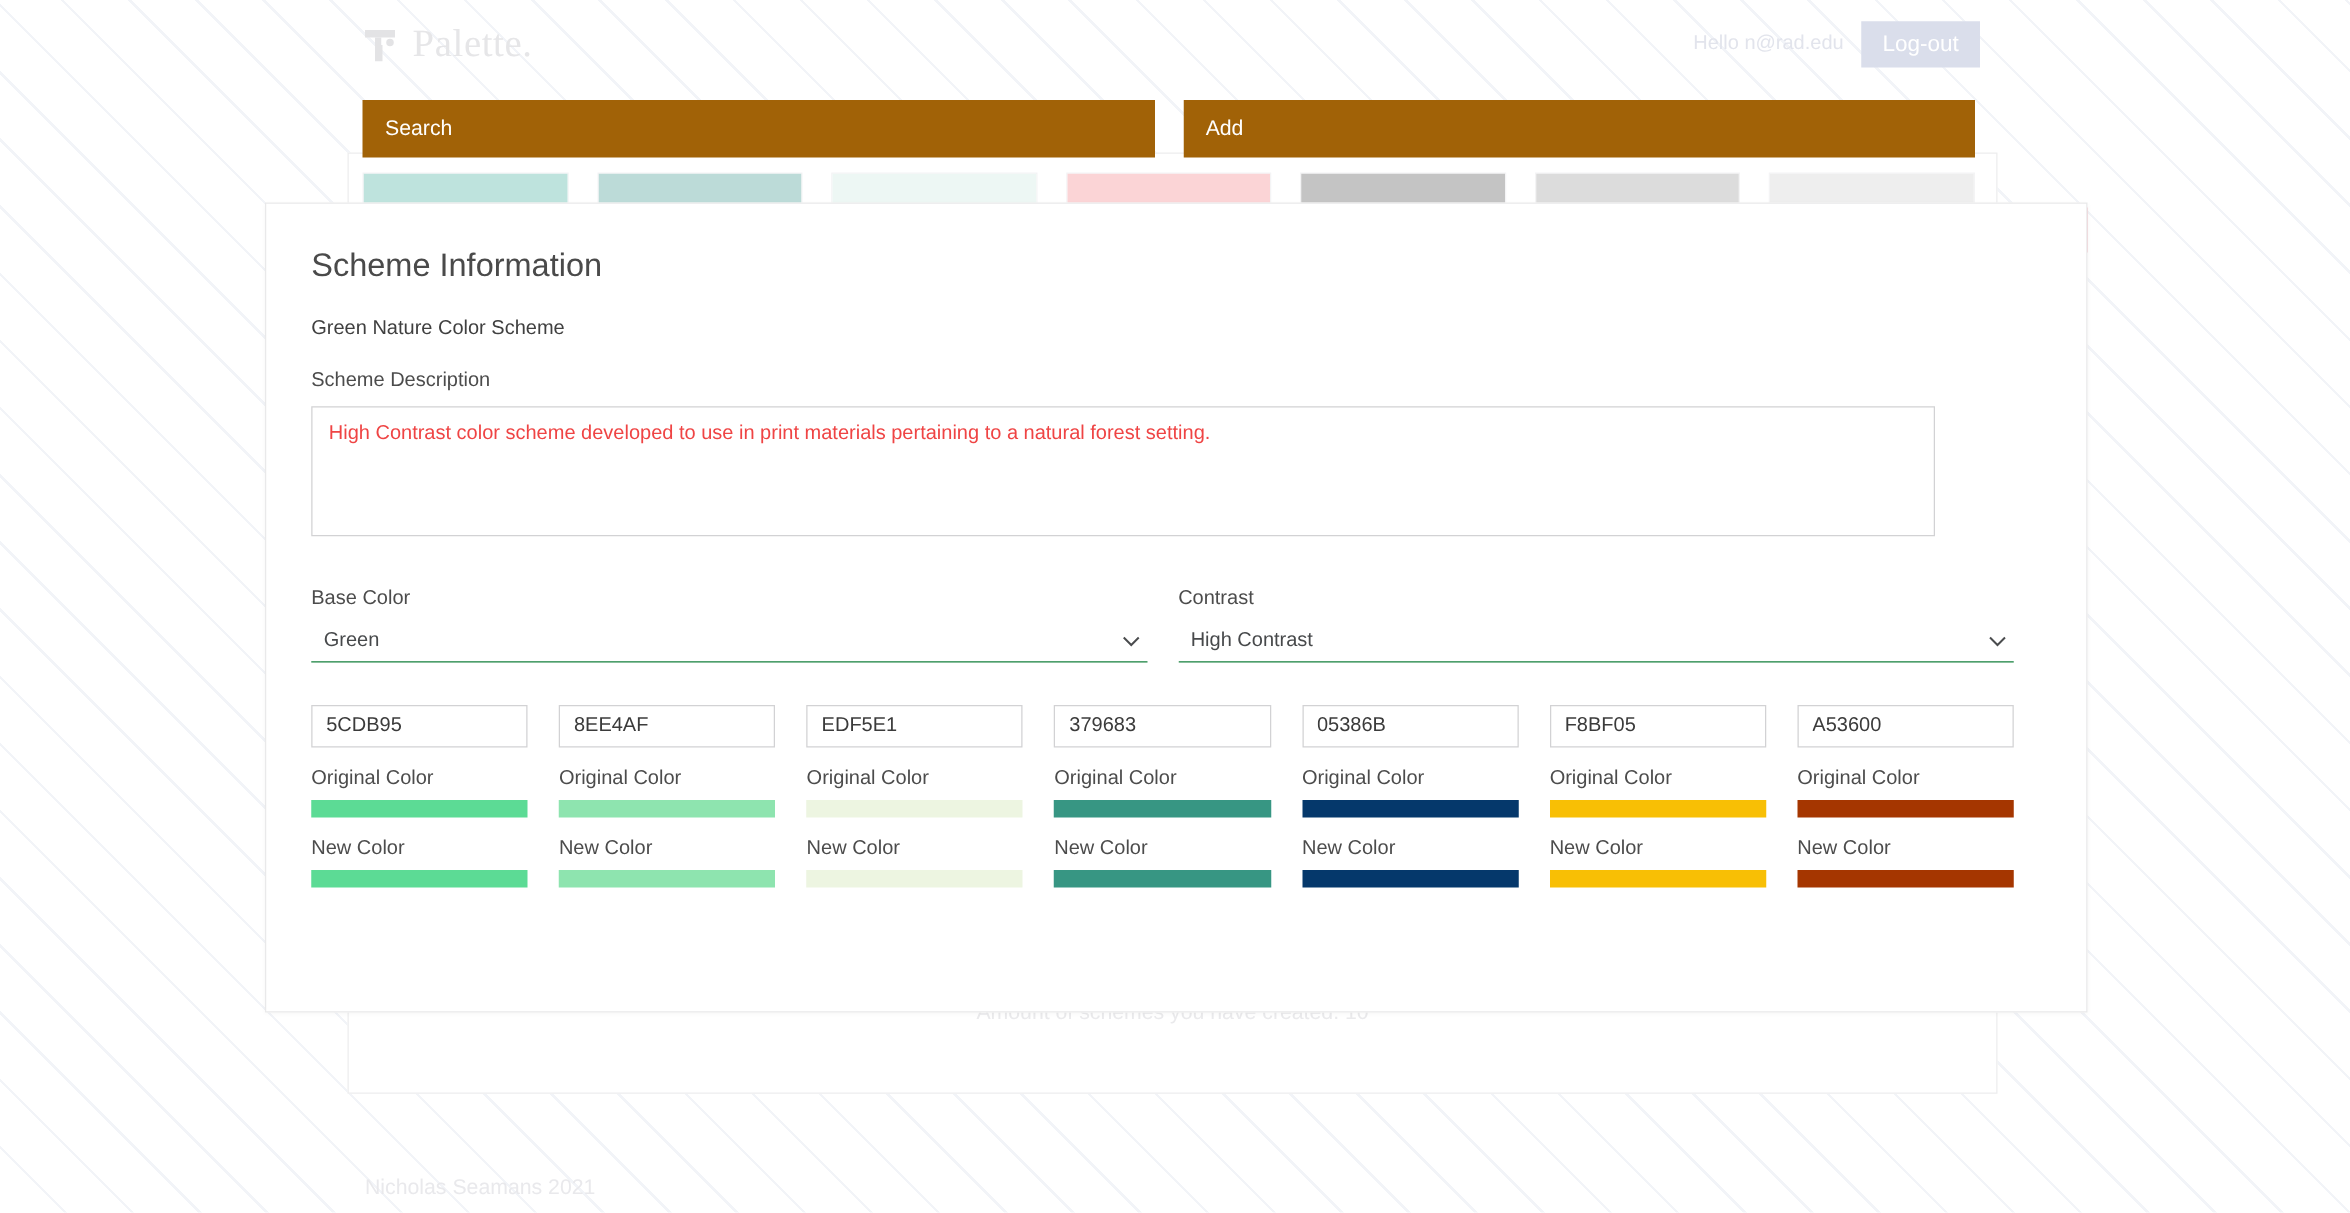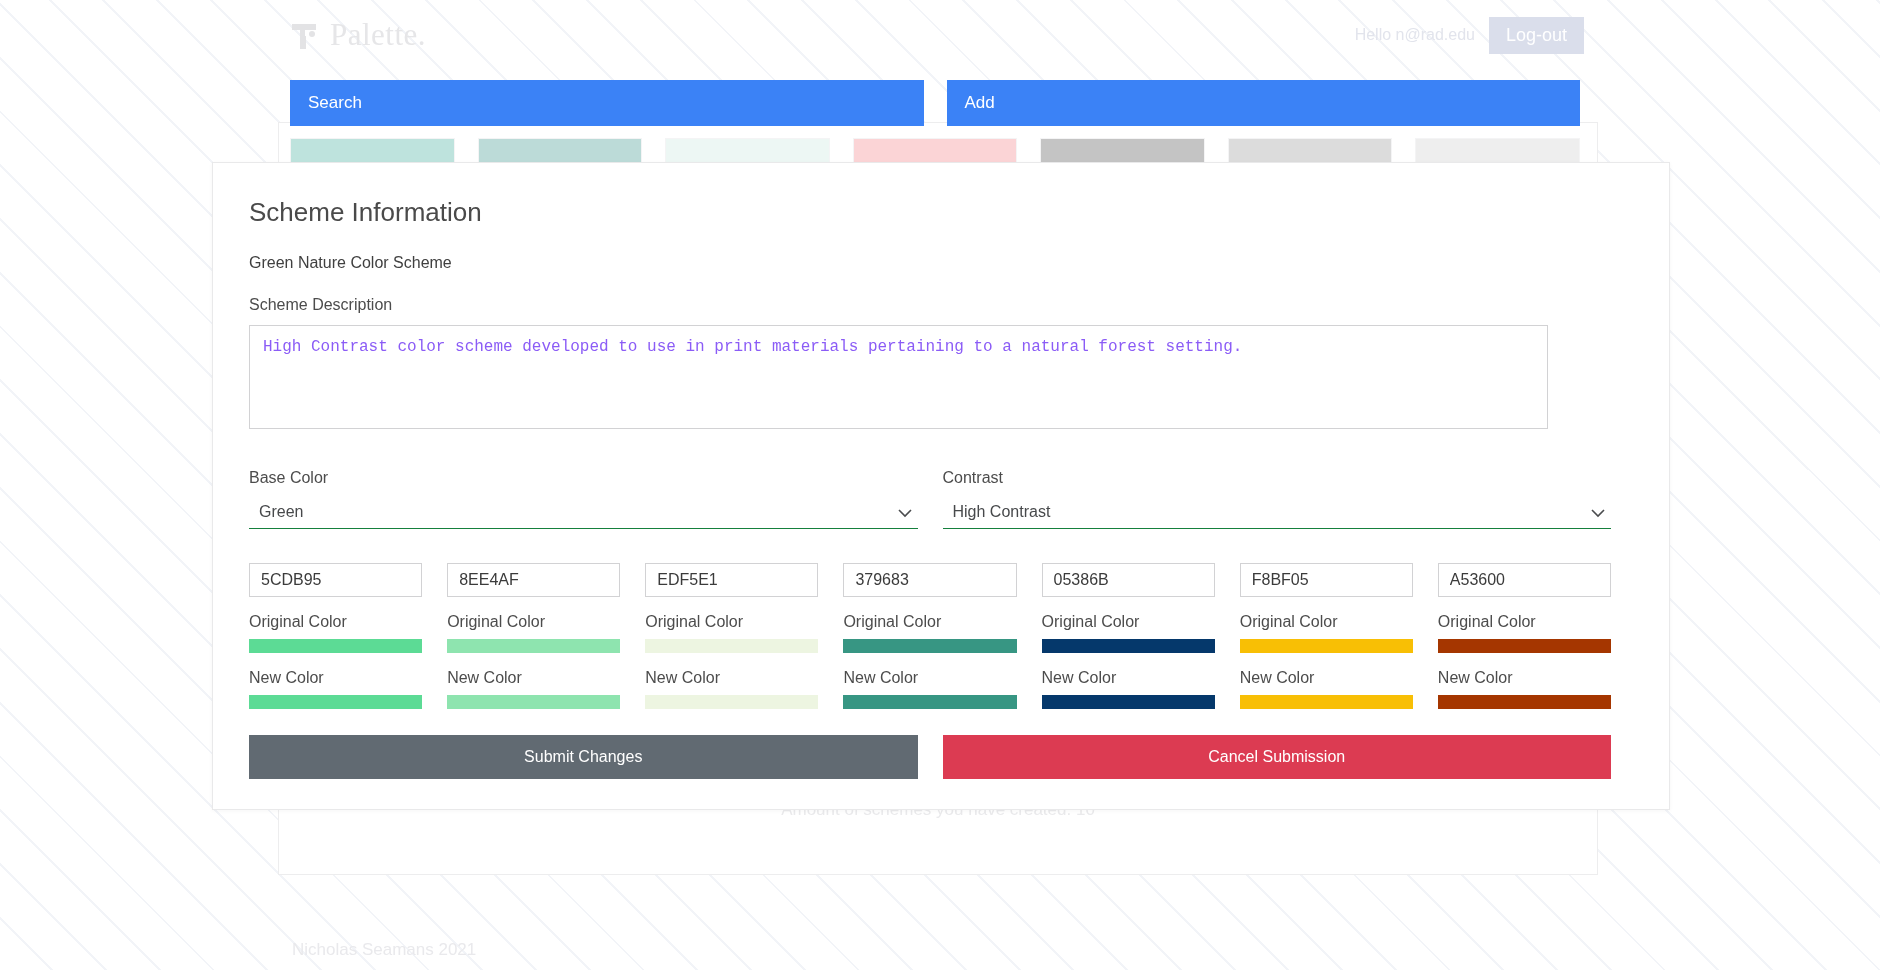--- a/index.html
+++ b/index.html
@@ -108,21 +108,21 @@
   #nav-tabs {
     position: absolute;
     left: 290px;
     top: 80px;
     width: 1290px;
     display: flex;
     gap: 23px;
   }
   .nav-tab {
     flex: 1;
-    background: #3b82f6;
+    background: #a16207;
     color: #ffffff;
     font-size: 17px;
     padding: 13px 18px;
     border: none;
     text-align: left;
     cursor: pointer;
   }
 
   #swatch-strip {
     position: absolute;
@@ -231,23 +231,23 @@
     font-size: 16px;
     color: #4c4c4c;
     margin-bottom: 11px;
     display: block;
   }
 
   #scheme-description {
     width: 1299px;
     height: 104px;
     border: 1px solid #d2d2d4;
-    font-family: Liberation Mono, monospace;
-    font-size: 16px;
-    color: #8b5cf6;
+    font-family: Liberation Sans, sans-serif;
+    font-size: 16px;
+    color: #ef4444;
     padding: 12px 13px;
     resize: none;
     outline: none;
     background: #ffffff;
   }
 
   .select-row {
     display: flex;
     gap: 25px;
     margin-top: 36px;
@@ -435,20 +435,16 @@
       <div id="color-grid">
           <div class="color-col"><input class="hex-input" type="text" value="5CDB95" style=""><div class="swatch-label">Original Color</div><div class="swatch" style="background: rgb(92, 219, 149);"></div><div class="swatch-label">New Color</div><div class="swatch" style="background: rgb(92, 219, 149);"></div></div>
           <div class="color-col"><input class="hex-input" type="text" value="8EE4AF" style=""><div class="swatch-label">Original Color</div><div class="swatch" style="background: rgb(142, 228, 175);"></div><div class="swatch-label">New Color</div><div class="swatch" style="background: rgb(142, 228, 175);"></div></div>
           <div class="color-col"><input class="hex-input" type="text" value="EDF5E1" style=""><div class="swatch-label">Original Color</div><div class="swatch" style="background: rgb(237, 245, 225);"></div><div class="swatch-label">New Color</div><div class="swatch" style="background: rgb(237, 245, 225);"></div></div>
           <div class="color-col"><input class="hex-input" type="text" value="379683" style=""><div class="swatch-label">Original Color</div><div class="swatch" style="background: rgb(55, 150, 131);"></div><div class="swatch-label">New Color</div><div class="swatch" style="background: rgb(55, 150, 131);"></div></div>
           <div class="color-col"><input class="hex-input" type="text" value="05386B" style=""><div class="swatch-label">Original Color</div><div class="swatch" style="background: rgb(5, 56, 107);"></div><div class="swatch-label">New Color</div><div class="swatch" style="background: rgb(5, 56, 107);"></div></div>
           <div class="color-col"><input class="hex-input" type="text" value="F8BF05" style=""><div class="swatch-label">Original Color</div><div class="swatch" style="background: rgb(248, 191, 5);"></div><div class="swatch-label">New Color</div><div class="swatch" style="background: rgb(248, 191, 5);"></div></div>
           <div class="color-col"><input class="hex-input" type="text" value="A53600" style=""><div class="swatch-label">Original Color</div><div class="swatch" style="background: rgb(165, 54, 0);"></div><div class="swatch-label">New Color</div><div class="swatch" style="background: rgb(165, 54, 0);"></div></div>
         </div>
 
-      <div id="modal-actions">
-        <button class="action-btn" id="submit-changes">Submit Changes</button>
-        <button class="action-btn" id="cancel-submission">Cancel Submission</button>
-      </div>
 
     </div>
   </div>
 </div>
 
 </body></html>

